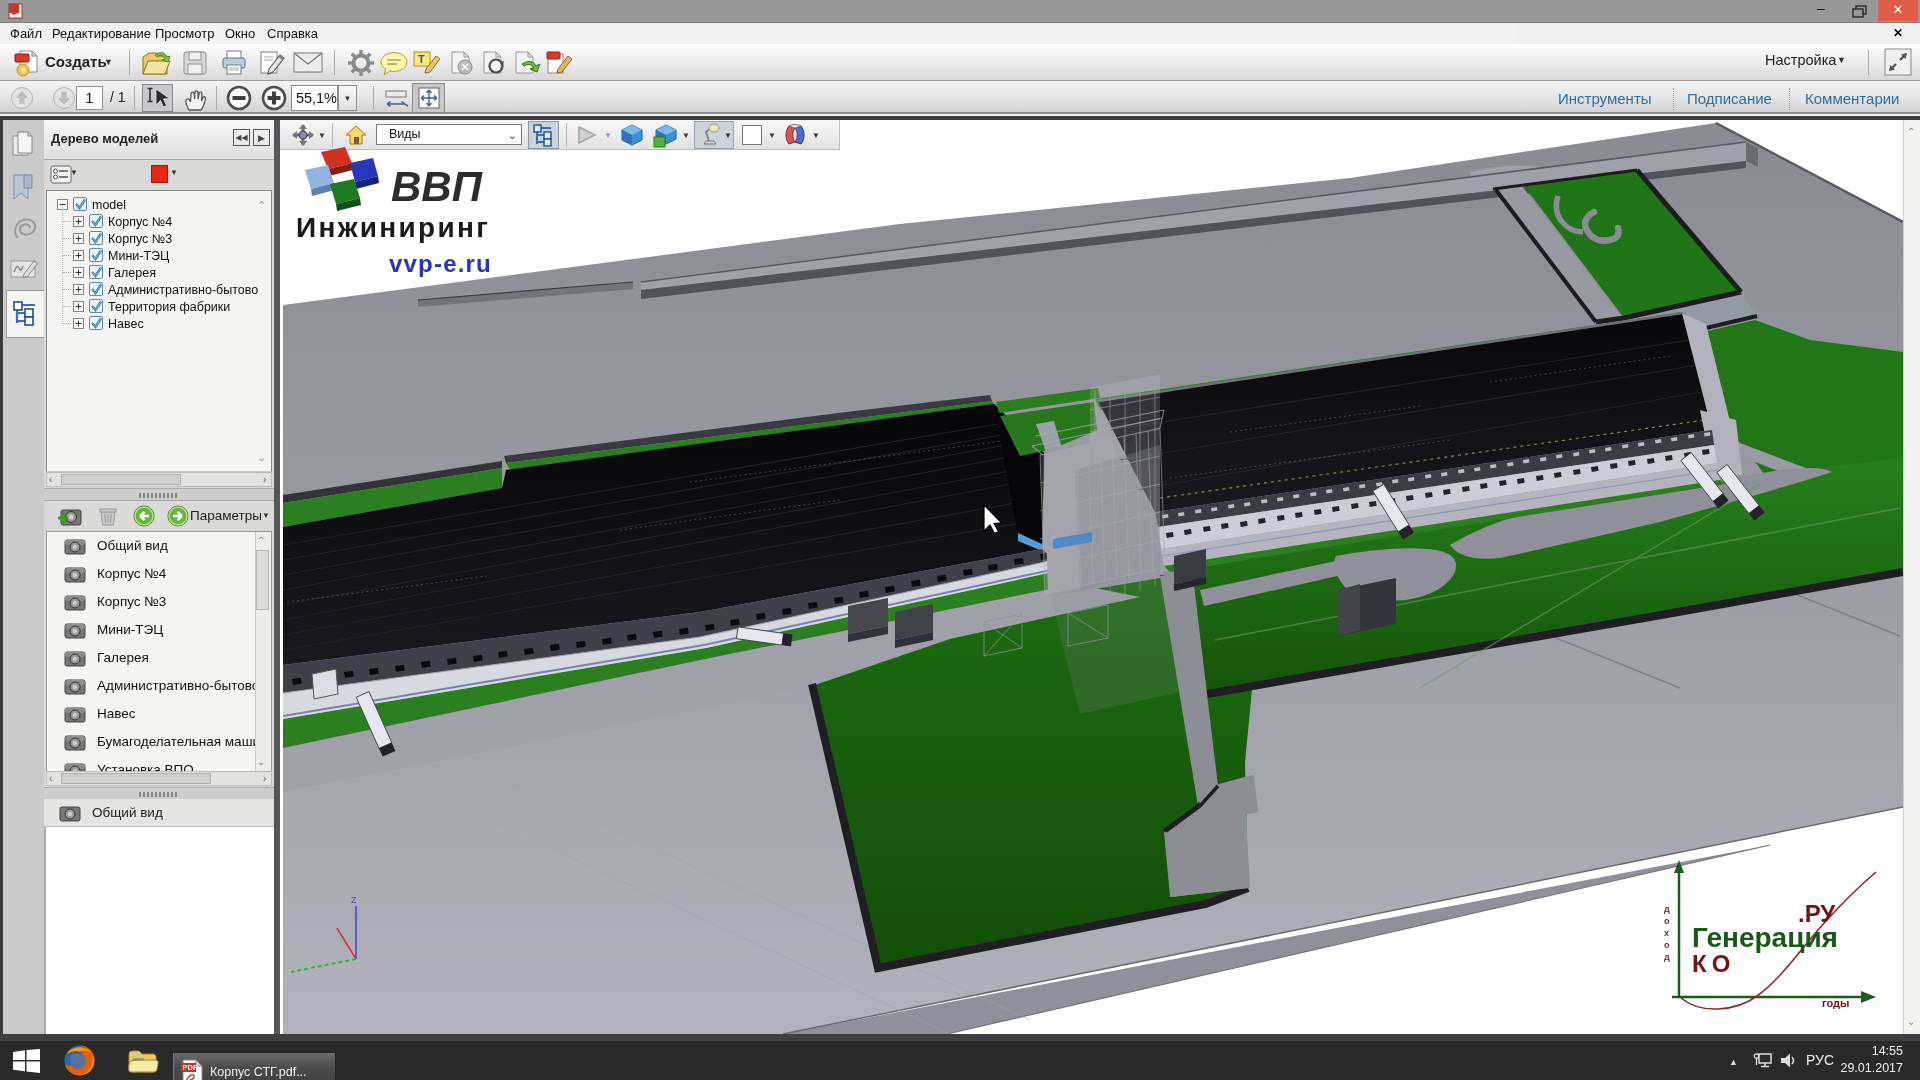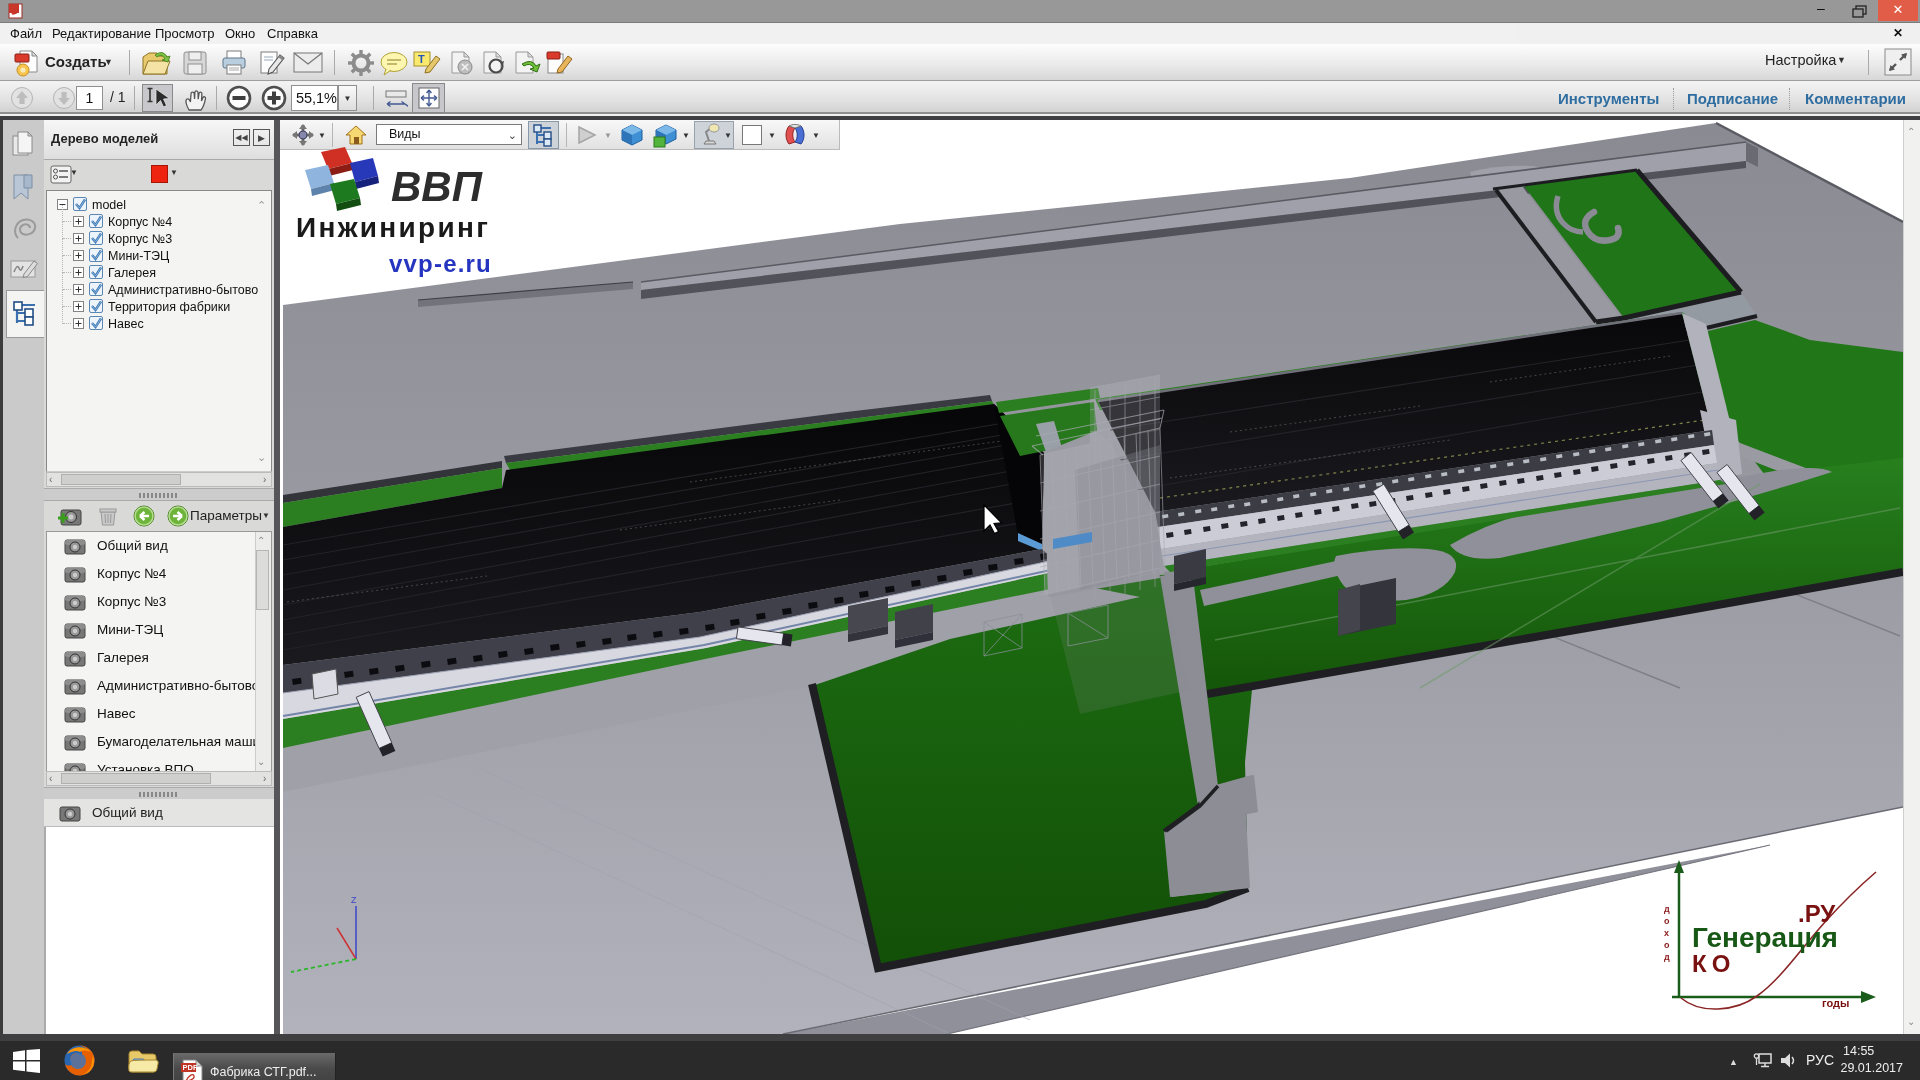--- a/index.html
+++ b/index.html
@@ -18,21 +18,21 @@
 .vsep1{position:absolute;top:6px;width:1px;height:25px;background:#aaa}
 .vsep2{position:absolute;top:4px;width:1px;height:24px;background:#aaa}
 #darkstrip{position:absolute;left:0;top:116px;width:1920px;height:4px;background:#3f3f41}
 #sidebar{position:absolute;left:0;top:120px;width:44px;height:914px;background:#cacaca;border-left:3px solid #3c3c3c}
 #panel{position:absolute;left:44px;top:120px;width:230px;height:914px;background:#d9d9d7}
 #vsplit{position:absolute;left:274px;top:120px;width:6px;height:914px;background:#56565a}
 #viewport{position:absolute;left:280px;top:120px;width:1623px;height:914px;background:#fff;overflow:hidden}
 #vscroll{position:absolute;left:1903px;top:120px;width:17px;height:914px;background:#f1f1ef;border-left:1px solid #cfcfcd}
 #bottomframe{position:absolute;left:0;top:1034px;width:1920px;height:7px;background:#3f3f41}
 #taskbar{position:absolute;left:0;top:1041px;width:1920px;height:39px;background:#2a2a2a}
-.blue-link{color:#2f6da0;font-weight:bold;font-size:15px;position:absolute;top:8px}
+.blue-link{color:#2f6da0;font-weight:normal;font-size:15px;position:absolute;top:8px}
 .dotsep{position:absolute;top:6px;width:1px;height:22px;border-left:1px dotted #9a9a9a}
 </style>
 </head>
 <body>
 <div id="win">
  <div id="titlebar">
   <svg id="pdficon" width="16" height="16">
         <rect x="1" y="1" width="13" height="14" fill="#fff" stroke="#9b2d22"></rect>
         <rect x="1" y="1" width="10" height="9" fill="#c8372a"></rect>
         <path d="M4 11 C6 7 8 6 9 8 C10 10 6 11 4 11" fill="none" stroke="#c8372a" stroke-width="1.4"></path>
@@ -894,30 +894,30 @@
       <path d="M3 24 q-1 -8 2 -10 q2 -1 24 -1 q4 0 3 4 l-1 5 q-0.5 3 -3 3 H6 q-3 0 -3 -1 Z" fill="#f7e9a6" stroke="#a8872f"></path>
     </svg>
  <div style="position:absolute;left:173px;top:12px;width:163px;height:39px;background:linear-gradient(#6a6a6a,#4a4a4a 40%,#3c3c3c);border-left:1px solid #777;border-right:1px solid #222">
   <svg style="position:absolute;left:6px;top:6px" width="24" height="27">
         <path d="M3 1 h13 l6 6 v19 h-19 z" fill="#fdfdfd" stroke="#888"></path>
         <path d="M16 1 l6 6 h-6 z" fill="#d5d5d5" stroke="#888"></path>
         <rect x="1" y="4" width="15" height="9" fill="#c03425"></rect>
         <text x="2.5" y="11" font-size="7.5" font-weight="bold" fill="#fff" font-family="Liberation Sans">PDF</text>
         <path d="M6 22 C9 16 13 14 14 17 C15 20 9 22 6 22" fill="none" stroke="#c03425" stroke-width="1.3"></path>
       </svg>
-  <div style="position:absolute;left:36px;top:12px;font-size:12.5px;color:#eee;white-space:nowrap">Фабрика СТГ.pdf...</div>
+  <div style="position:absolute;left:36px;top:12px;font-size:12.5px;color:#eee;white-space:nowrap">Корпус СТГ.pdf...</div>
  </div>
  <div style="position:absolute;left:1729px;top:16px;color:#ddd;font-size:9px">▲</div>
  <svg style="position:absolute;left:1753px;top:11px" width="19" height="17">
       <rect x="6" y="2" width="12" height="9" fill="none" stroke="#ddd" stroke-width="1.5"></rect>
       <line x1="12" y1="11" x2="12" y2="14" stroke="#ddd" stroke-width="1.5"></line>
       <line x1="8" y1="14.5" x2="16" y2="14.5" stroke="#ddd" stroke-width="1.5"></line>
       <circle cx="3.5" cy="4" r="2.2" fill="none" stroke="#ddd" stroke-width="1.3"></circle>
       <line x1="3.5" y1="6" x2="3.5" y2="13" stroke="#ddd" stroke-width="1.3"></line>
     </svg>
  <svg style="position:absolute;left:1779px;top:11px" width="17" height="17">
       <polygon points="2,6 6,6 11,1.5 11,15.5 6,11 2,11" fill="#ddd"></polygon>
       <path d="M13 5 q3 3.5 0 7" stroke="#ddd" stroke-width="1.5" fill="none"></path>
     </svg>
  <div style="position:absolute;left:1806px;top:11px;color:#eee;font-size:14px">РУС</div>
- <div style="position:absolute;left:1843px;top:3px;width:60px;color:#eee;font-size:12.5px">14:55</div>
+ <div style="position:absolute;left:1843px;top:3px;width:60px;text-align:right;color:#eee;font-size:12.5px">14:55</div>
  <div style="position:absolute;left:1830px;top:20px;width:73px;text-align:right;color:#eee;font-size:12.5px">29.01.2017</div>
 </div>
 
 </body></html>

